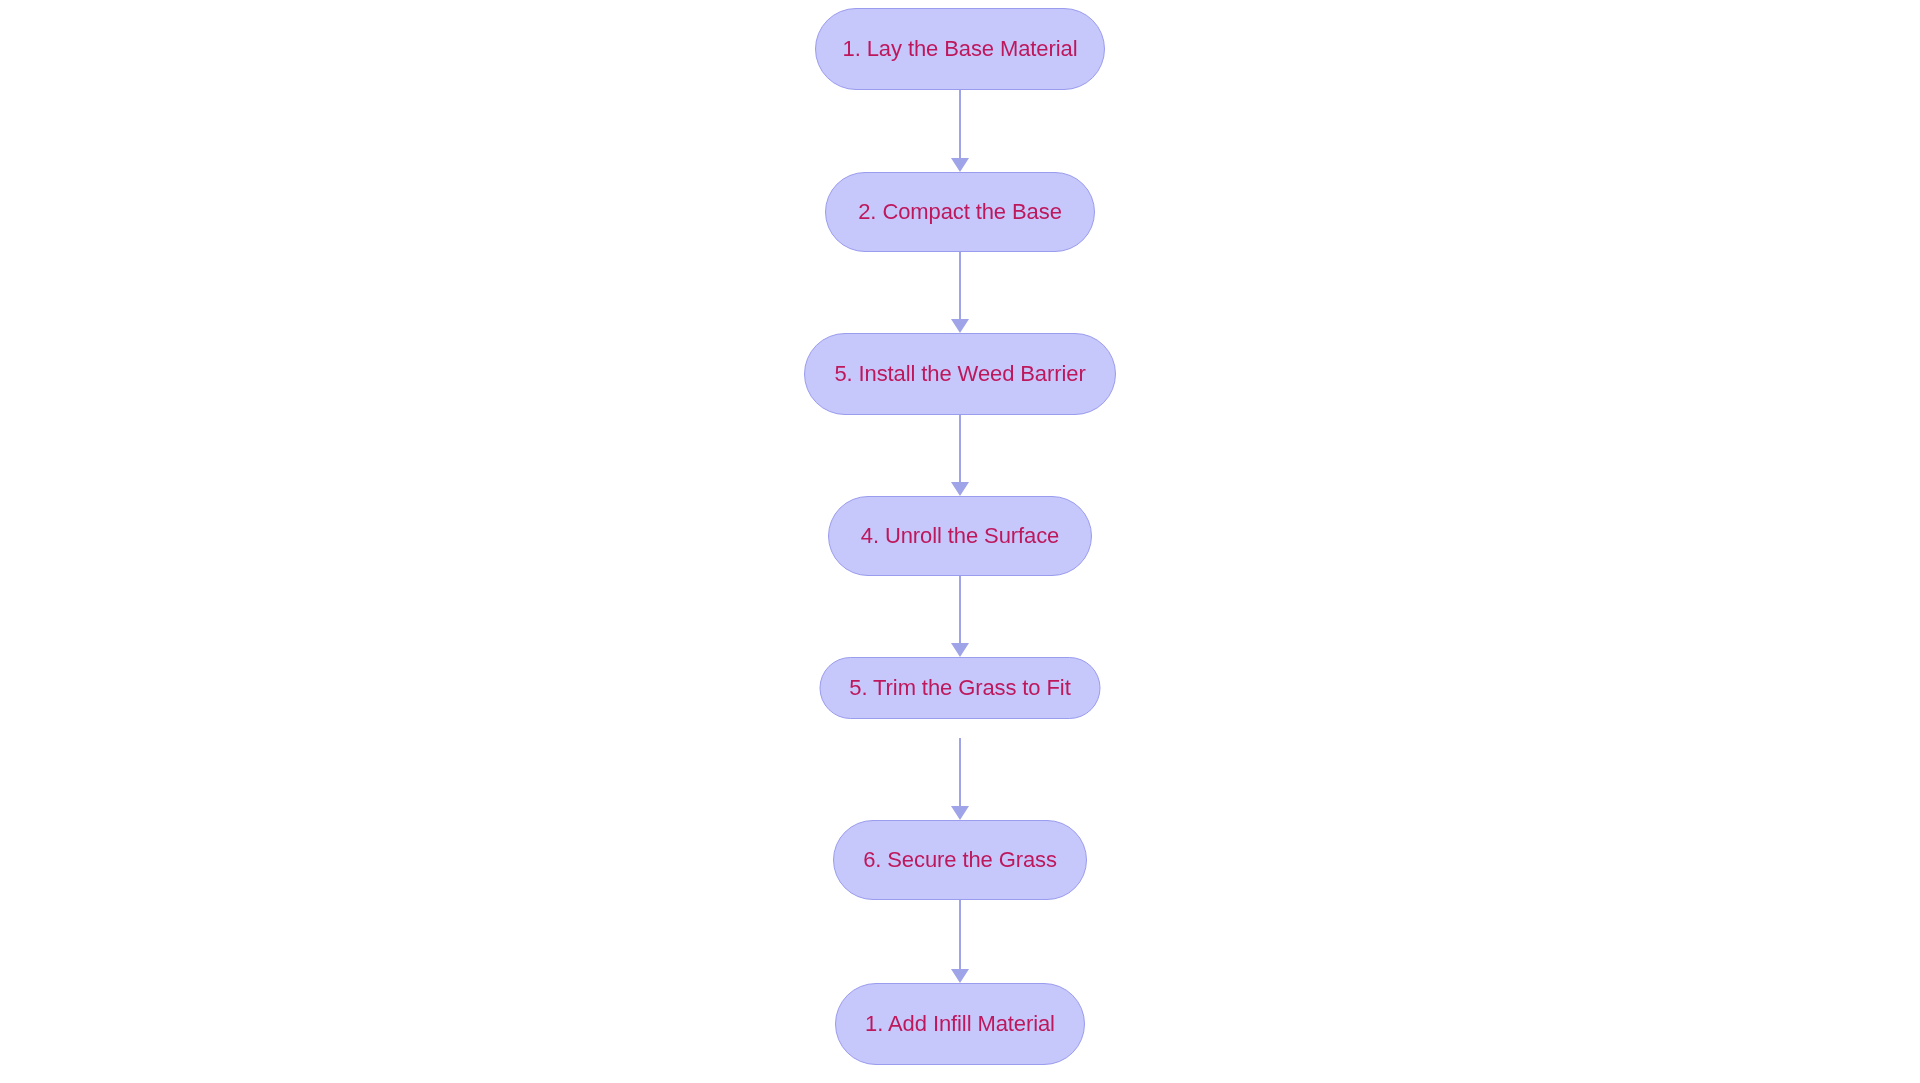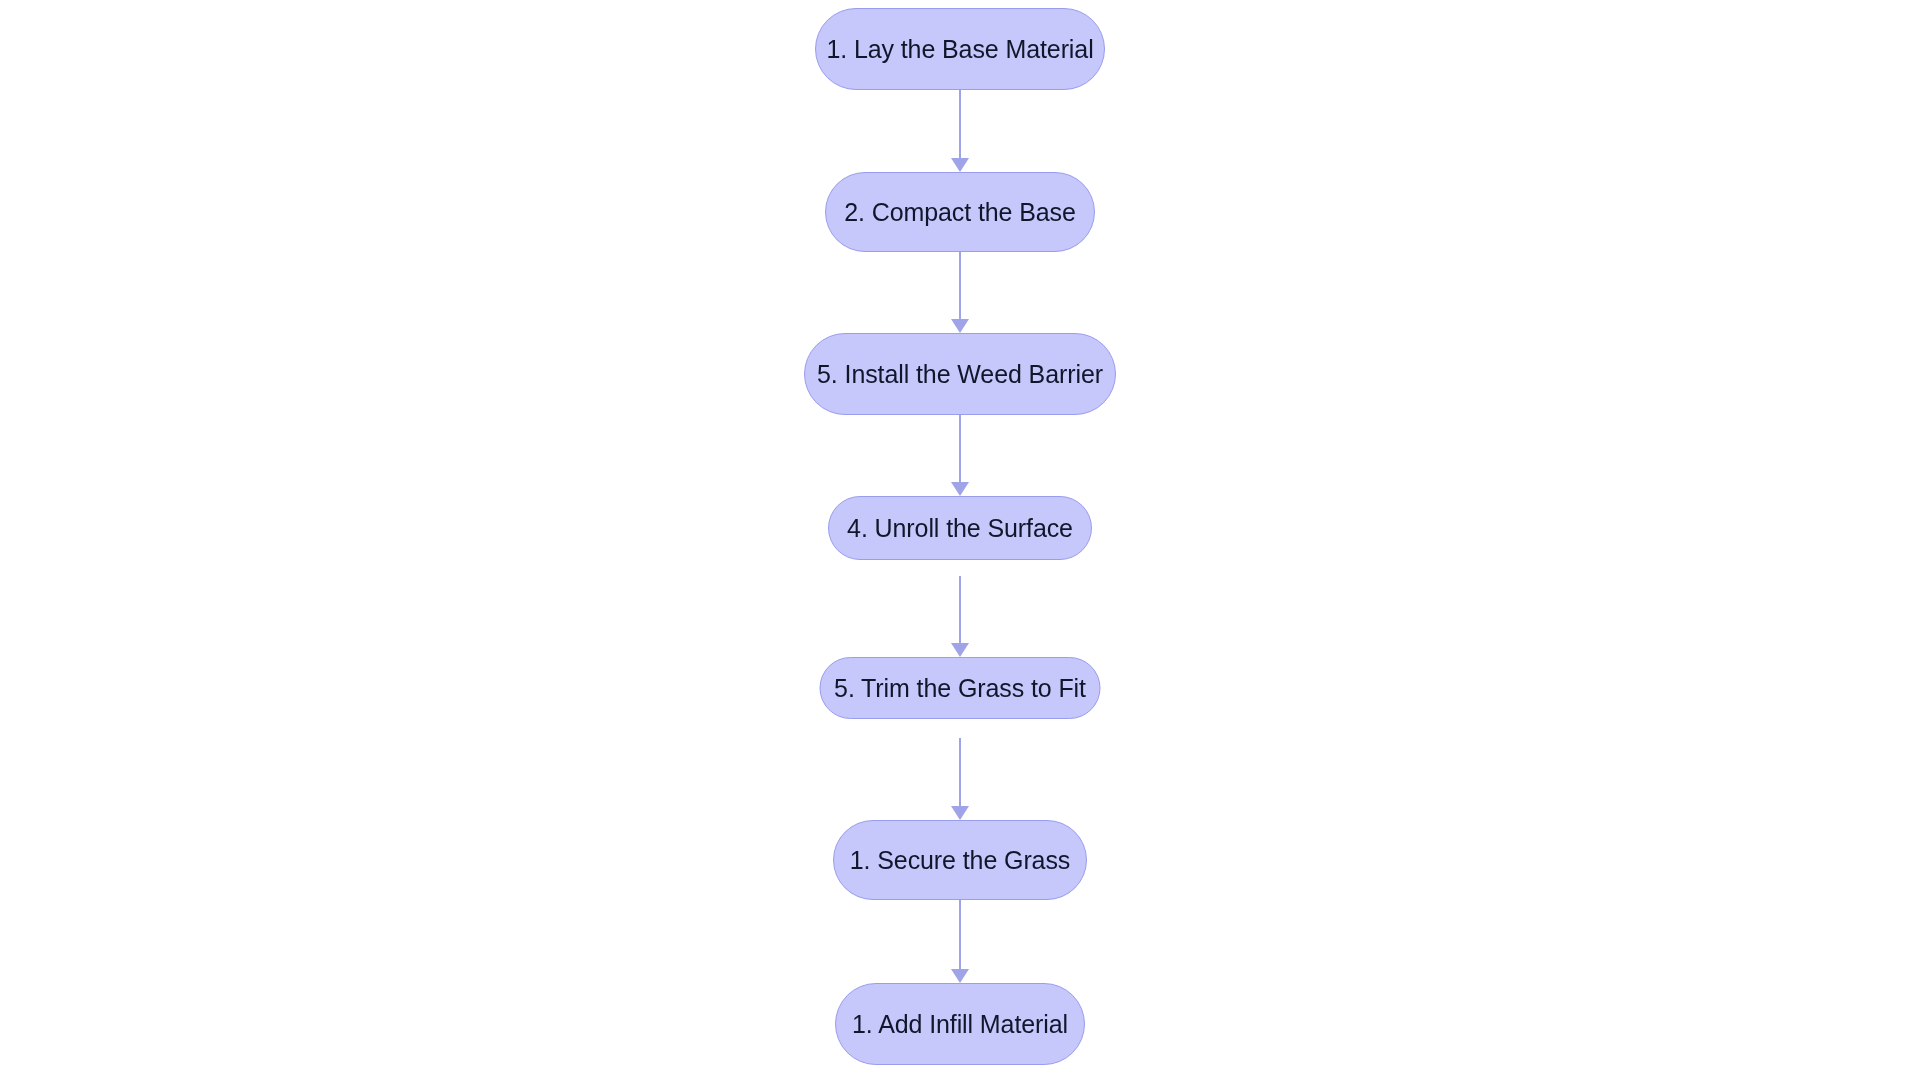--- a/index.html
+++ b/index.html
@@ -28,22 +28,22 @@
     border: 1.3px solid #9a9cee;
     border-radius: 999px;
     display: flex;
     align-items: center;
     justify-content: center;
     left: 50%;
     transform: translateX(-50%);
   }
 
   .node-label {
-    color: #0f172a;
-    font-size: 25px;
+    color: #be185d;
+    font-size: 22px;
     font-family: "Liberation Sans", sans-serif;
     font-weight: 400;
     letter-spacing: -0.1px;
     white-space: nowrap;
     line-height: 1;
     user-select: none;
   }
 
   .connector {
     position: absolute;
@@ -112,29 +112,29 @@
   </div>
 
   <div class="node" style="top:172px;width:270px;height:80px;">
     <span class="node-label">2. Compact the Base</span>
   </div>
 
   <div class="node" style="top:333px;width:312px;height:82px;">
     <span class="node-label">5. Install the Weed Barrier</span>
   </div>
 
-  <div class="node" style="top:496px;width:264px;height:64px;">
+  <div class="node" style="top:496px;width:264px;height:80px;">
     <span class="node-label">4. Unroll the Surface</span>
   </div>
 
   <div class="node" style="top:657px;width:281px;height:62px;">
     <span class="node-label">5. Trim the Grass to Fit</span>
   </div>
 
   <div class="node" style="top:820px;width:254px;height:80px;">
-    <span class="node-label">1. Secure the Grass</span>
+    <span class="node-label">6. Secure the Grass</span>
   </div>
 
   <div class="node" style="top:983px;width:250px;height:82px;">
     <span class="node-label">1. Add Infill Material</span>
   </div>
 
 </div>
 
 </body></html>

